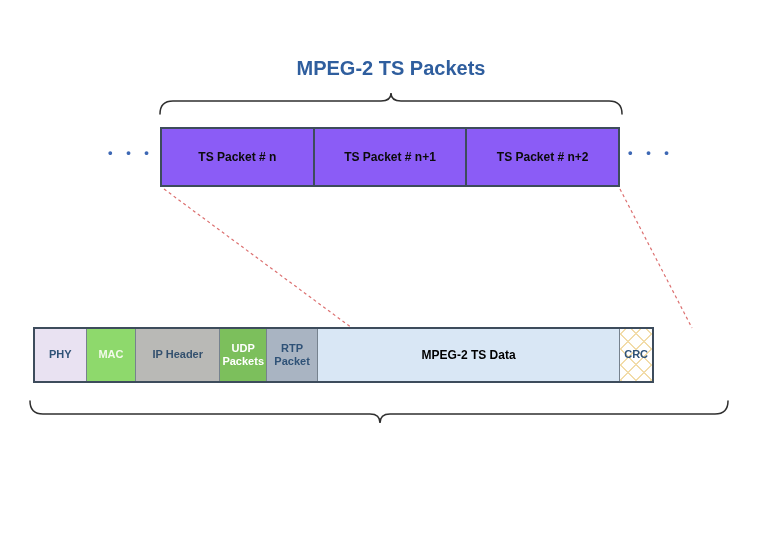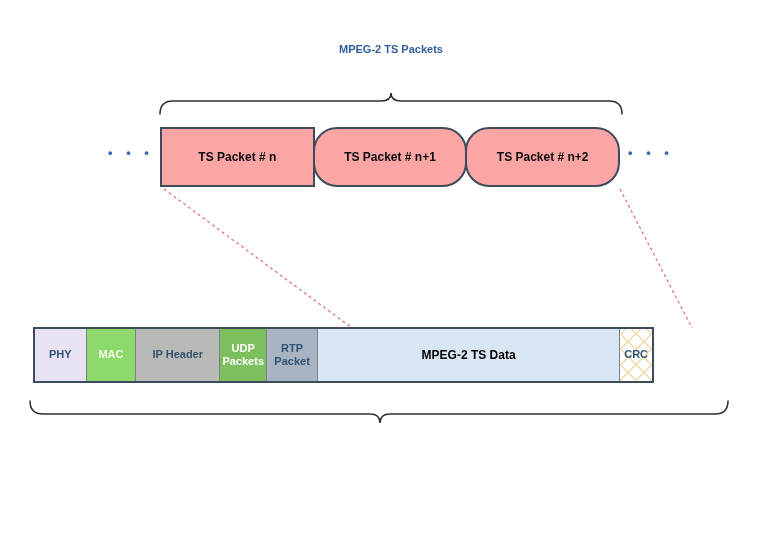--- a/index.html
+++ b/index.html
@@ -3,38 +3,38 @@
 <meta charset="utf-8">
 <style>
   html,body { margin:0; padding:0; background:#ffffff; }
   .canvas {
     position:relative; width:762px; height:534px; background:#ffffff;
     font-family:"Liberation Sans", sans-serif; overflow:hidden;
   }
   .heading {
     position:absolute; font-weight:bold; color:#2F5E9E; text-align:center;
   }
-  .title { left:160px; top:43px; width:462px; font-size:11px; }
+  .title { left:160px; top:57px; width:462px; font-size:20px; }
   .caption { left:33px; top:433px; width:695px; font-size:16px; }
   .ellipsis {
     position:absolute; top:145px; width:46px; text-align:center;
     color:#3E68B4; font-weight:bold; font-size:13px; letter-spacing:5px;
   }
   .ellipsis-left { left:108px; }
   .ellipsis-right { left:628px; }
   .packets-row {
     position:absolute; left:160px; top:127px; width:460px; height:60px;
     display:flex;
   }
   .pkt {
-    flex:1; background:#fca5a5; border:2px solid #3D4C5C;
+    flex:1; background:#8b5cf6; border:2px solid #3D4C5C;
     display:flex; align-items:center; justify-content:center;
     font-weight:bold; font-size:12px; color:#0b0b0b;
   }
-  .pkt + .pkt { margin-left:-2px;border-radius:24px; }
+  .pkt + .pkt { margin-left:-2px; }
   .svg-abs { position:absolute; pointer-events:none; }
   .rtp-bar {
     position:absolute; left:33px; top:327px; width:621px; height:56px;
     display:flex; border:2px solid #3D4C5C; box-sizing:border-box;
     background:#ffffff;
   }
   .seg {
     display:flex; align-items:center; justify-content:center; text-align:center;
     font-weight:bold; font-size:11px; line-height:1.2; padding:0 2px;
     box-sizing:border-box; border-right:1px solid #76828E;

